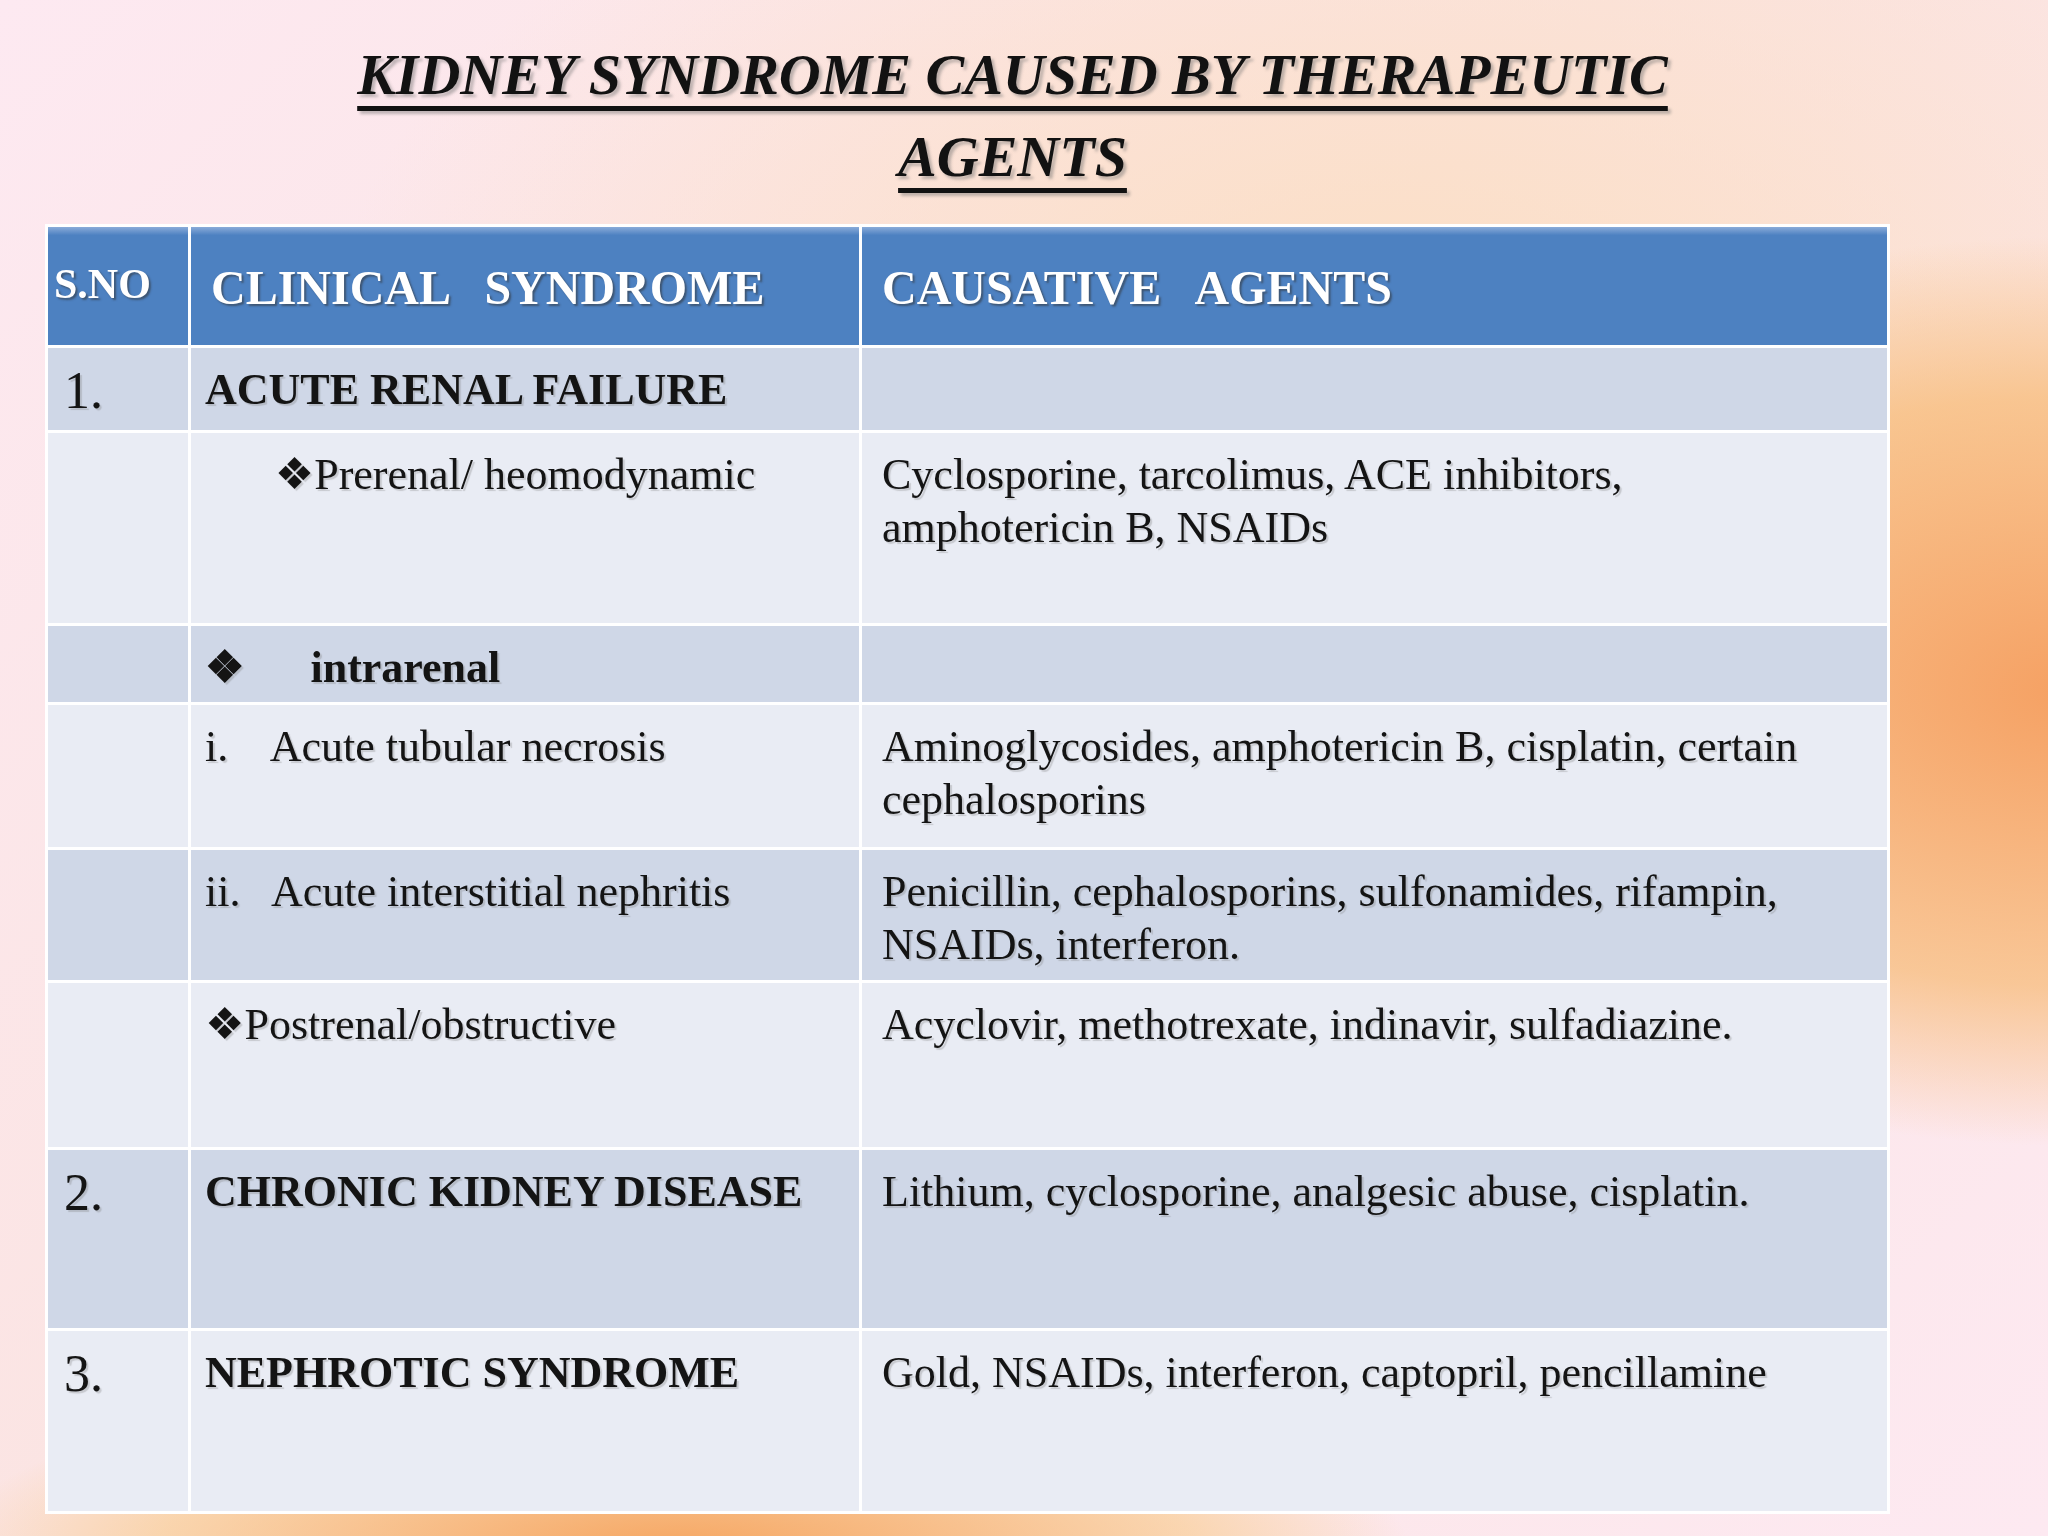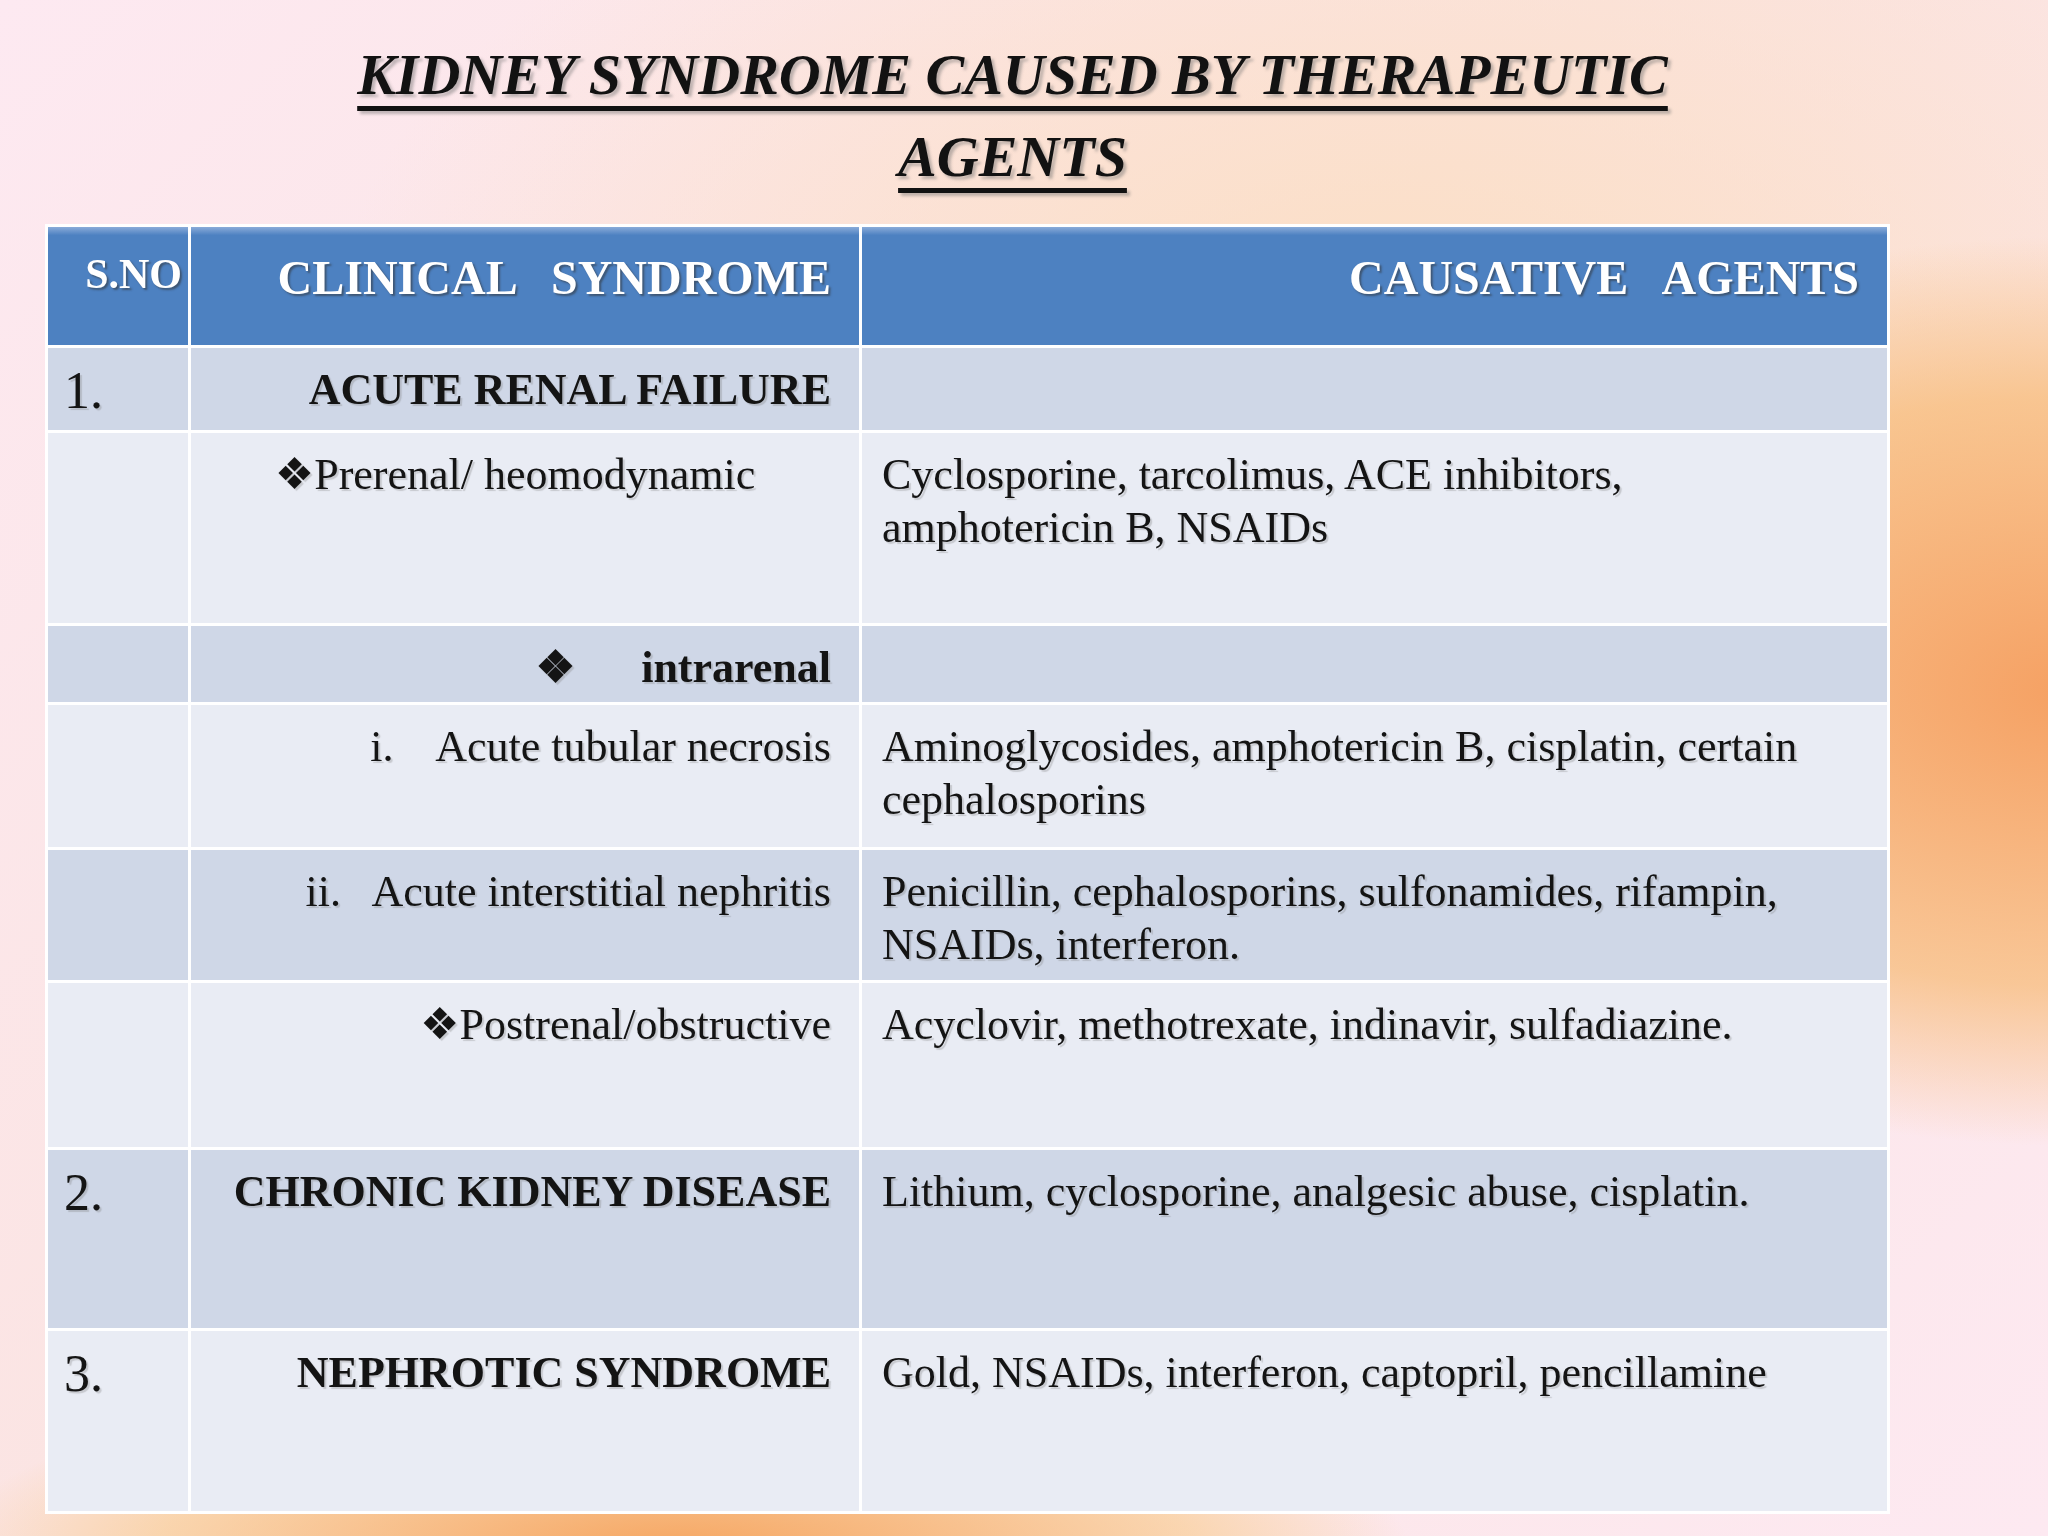--- a/index.html
+++ b/index.html
@@ -46,30 +46,30 @@
     color: #141414;
     font-size: 44px;
     line-height: 1.2;
     padding: 16px 28px 8px 20px;
     text-shadow: 2px 2px 1px rgba(120,120,120,0.30);
     overflow: hidden;
   }
   .hdr {
     background: linear-gradient(180deg, #8aabd9 0%, #4d81c1 7%, #4d81c1 100%);
     color: #ffffff; font-weight: bold;
-    text-align: right;
+    text-align: left;
     font-size: 48px;
-    padding-top: 22px;
+    padding-top: 32px;
     text-shadow: 2px 2px 2px rgba(50,50,50,0.55);
   }
   .hdr.sno-h { font-size: 42px; padding-left: 6px; padding-right: 6px; }
   .dark  { background: #cfd7e7; }
   .light { background: #e9ecf4; }
   .sno-cell { font-size: 52px; padding-left: 16px; padding-top: 12px; }
-  .syn { padding-left: 14px; text-align: right; }
+  .syn { padding-left: 14px; }
   .syn.bold { font-weight: bold; }
   .syn.center { text-align: center; padding-left: 8px; }
   .syn.indent { }
 </style>
 </head>
 <body>
 
 <div class="slide">
 
   <div class="title">

